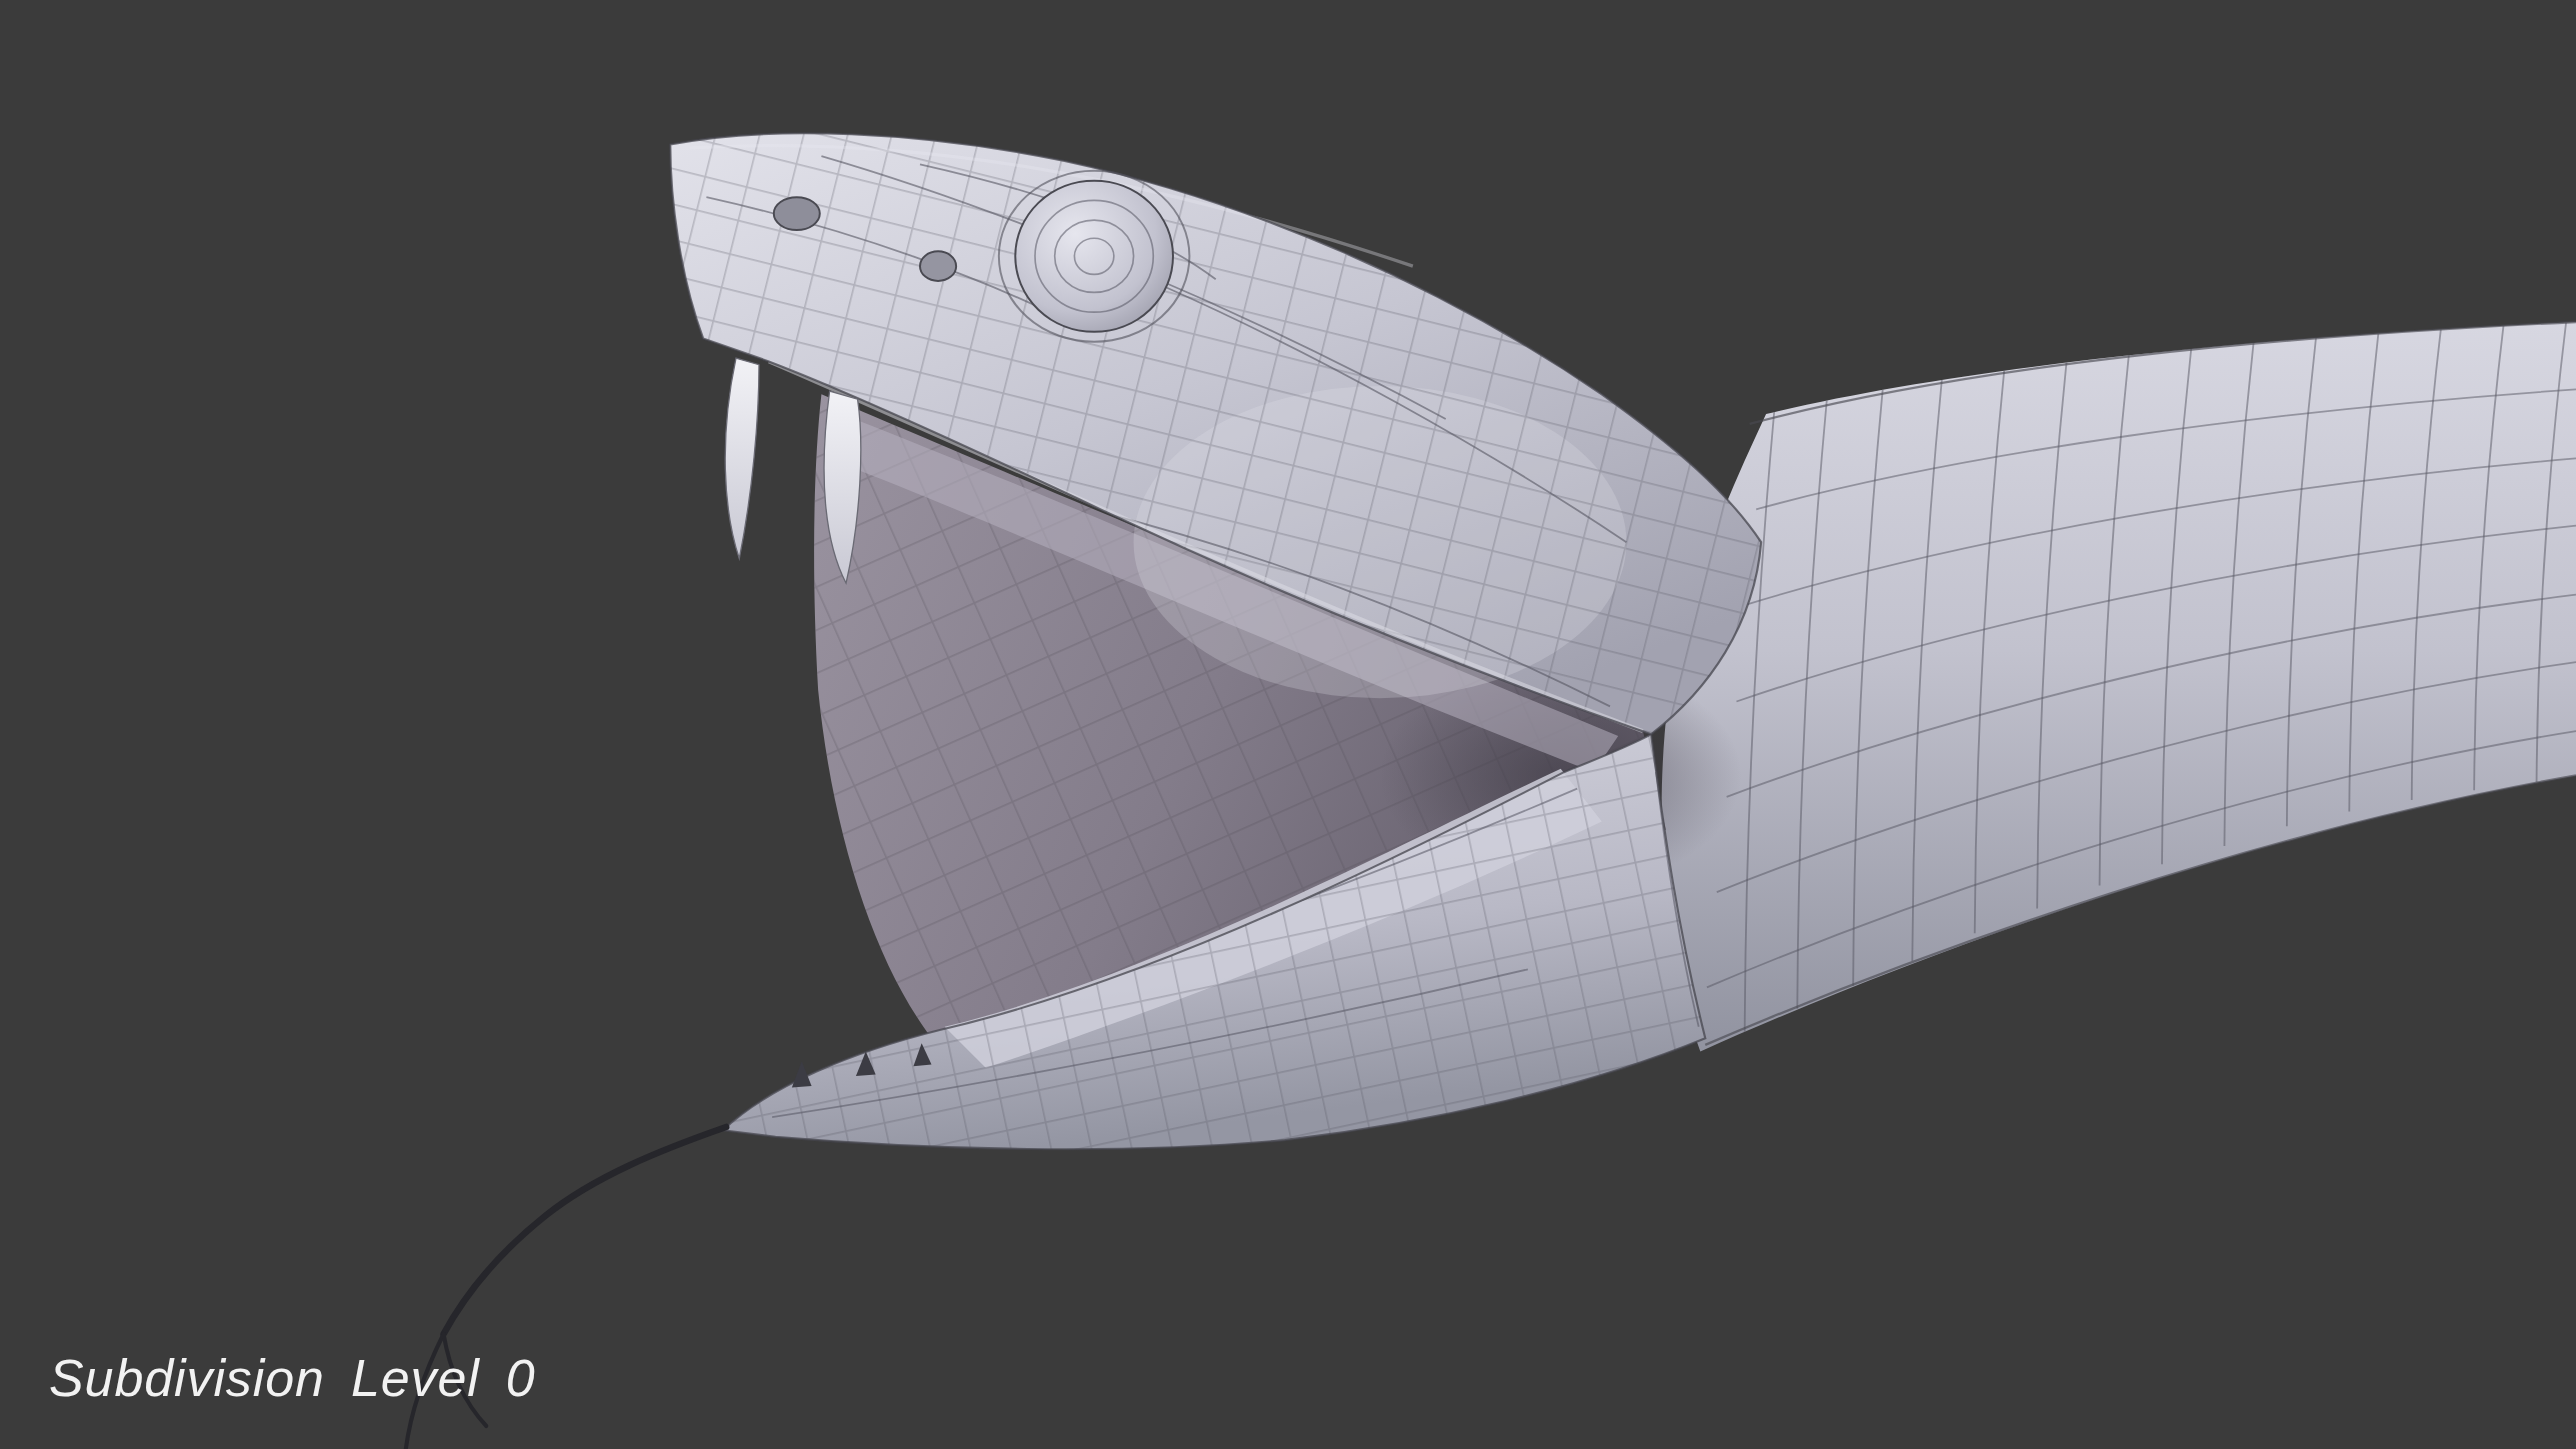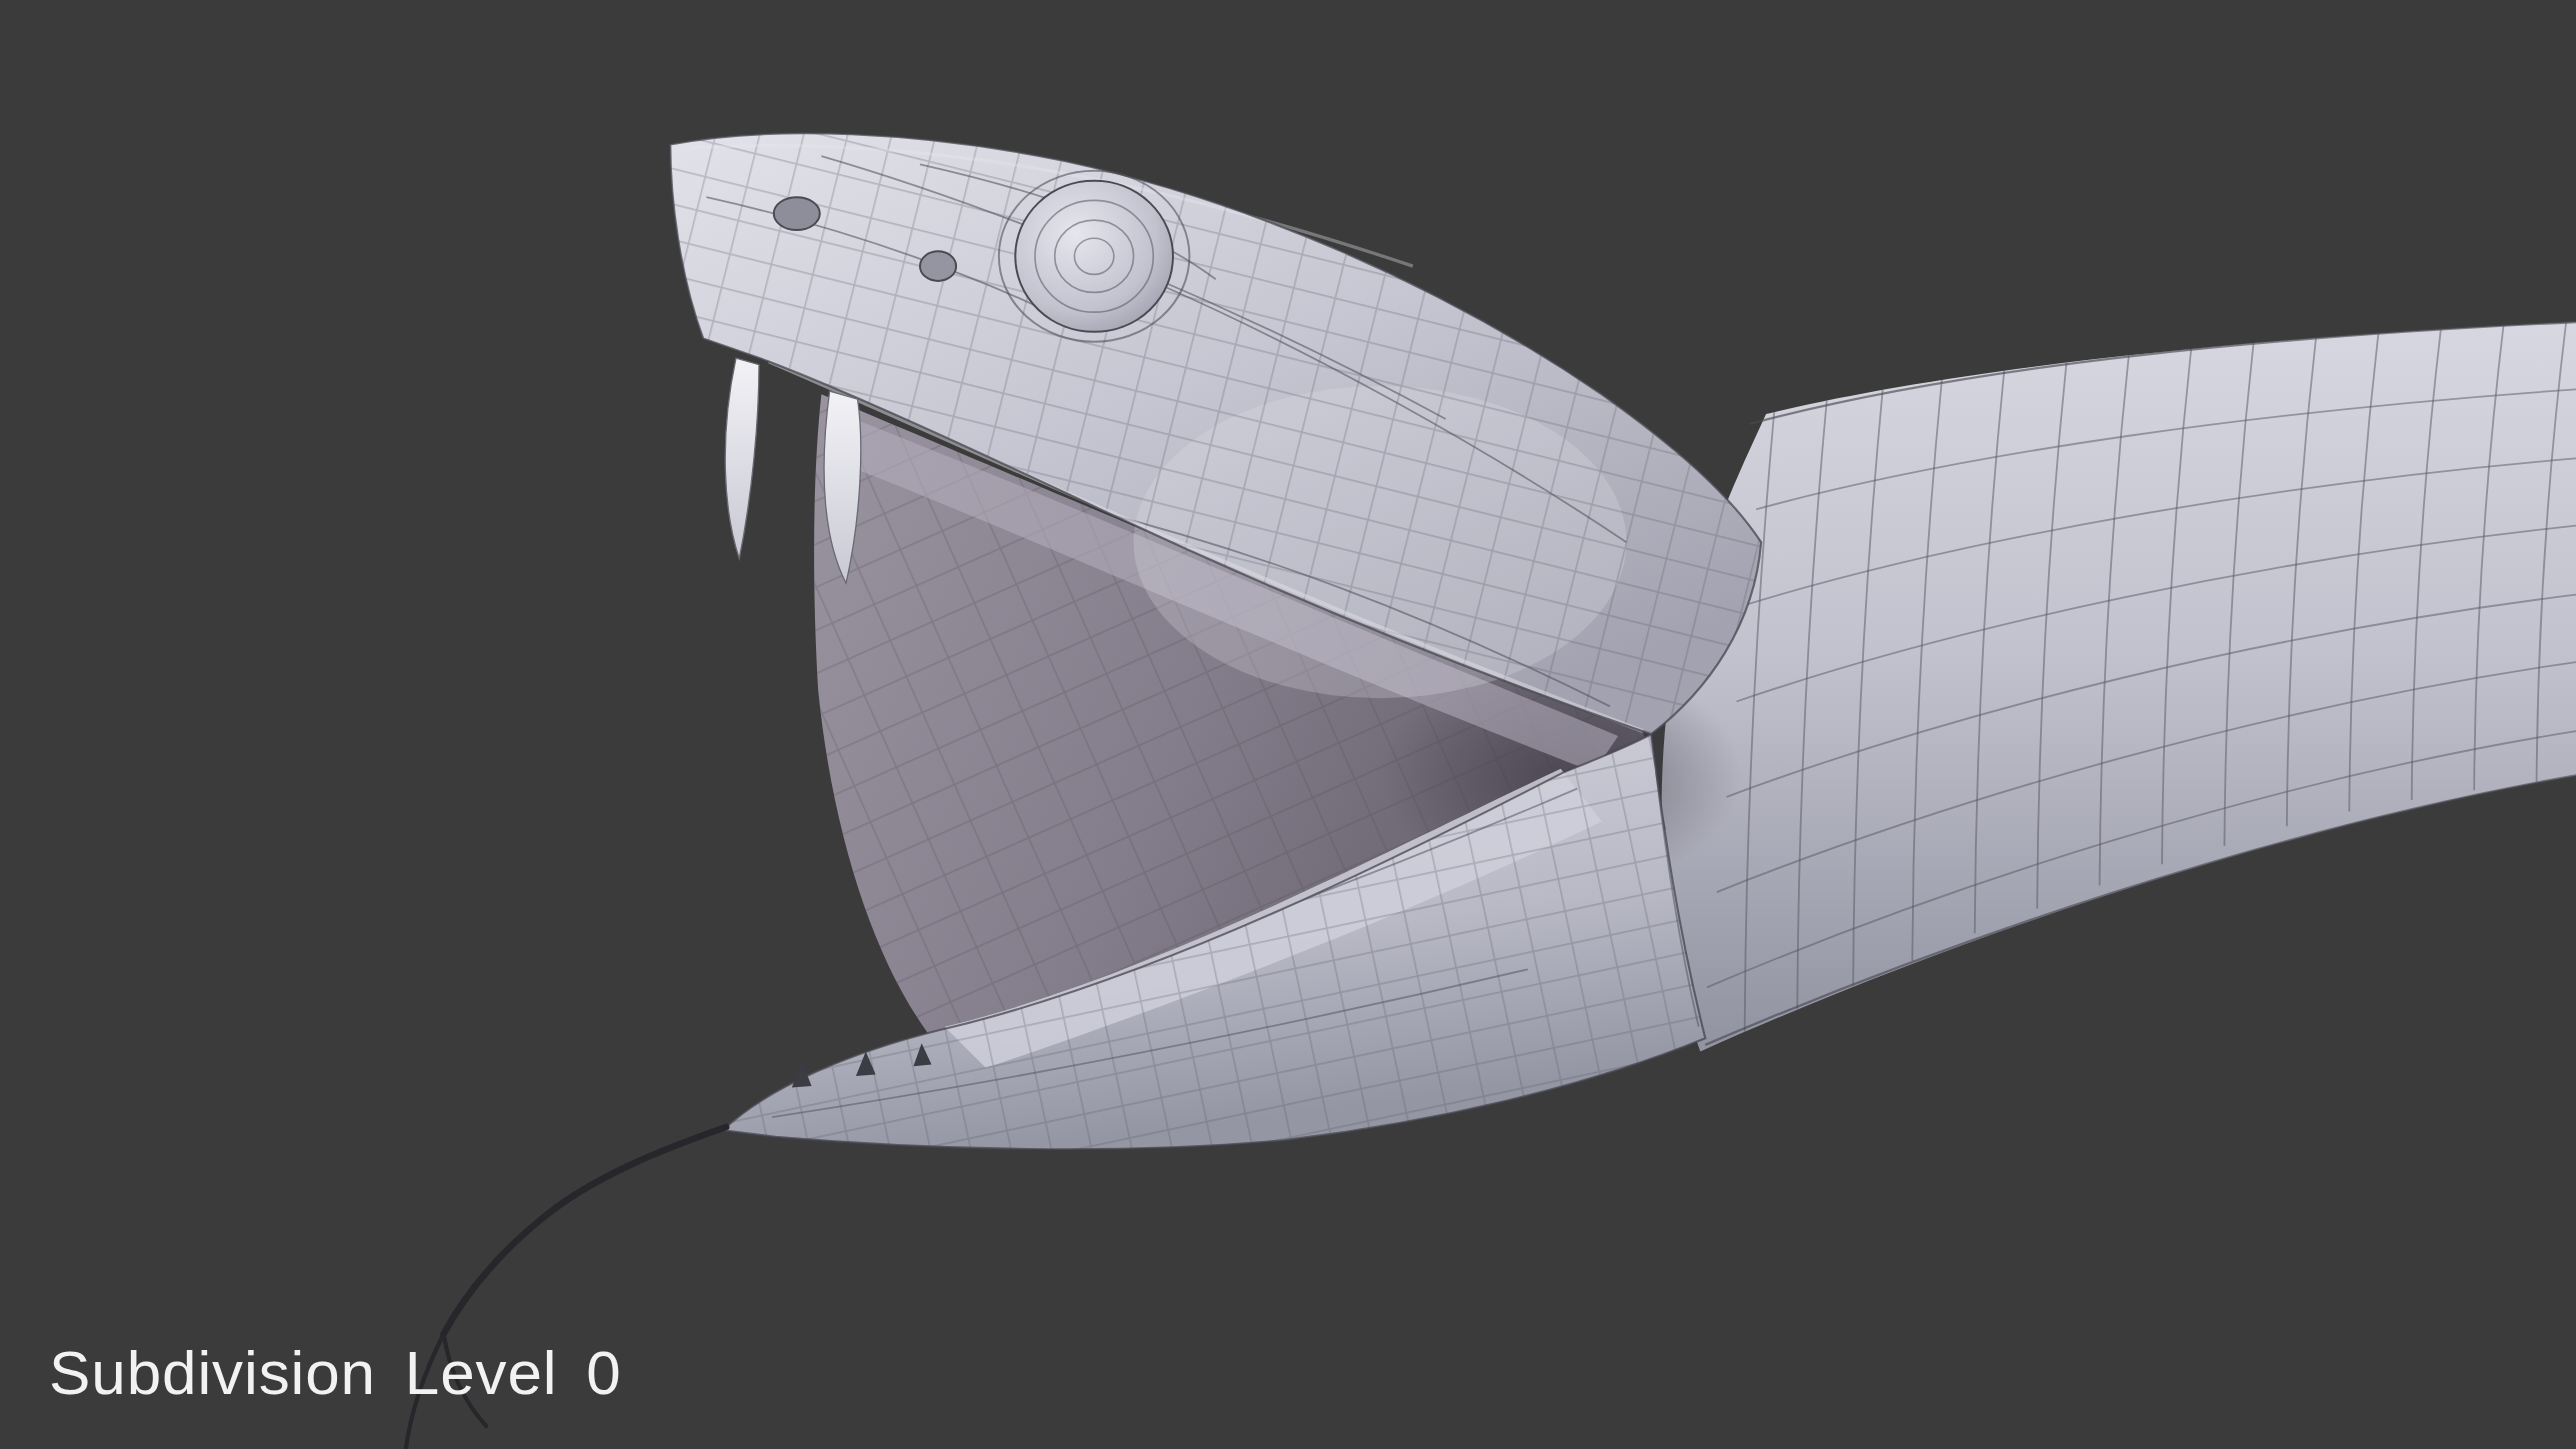--- a/index.html
+++ b/index.html
@@ -17,22 +17,23 @@
   .stage svg {
     position: absolute;
     inset: 0;
     display: block;
   }
   .subd-label {
     position: absolute;
     left: 49px;
     bottom: 41px;
     font-family: "Liberation Sans", sans-serif;
+    font-style: italic;
     font-weight: 500;
-    font-size: 62px;
+    font-size: 52px;
     letter-spacing: 0.9px;
     word-spacing: 10.7px;
     color: #f2f2f2;
     user-select: none;
     white-space: nowrap;
   }
 </style>
 </head>
 <body>
 

